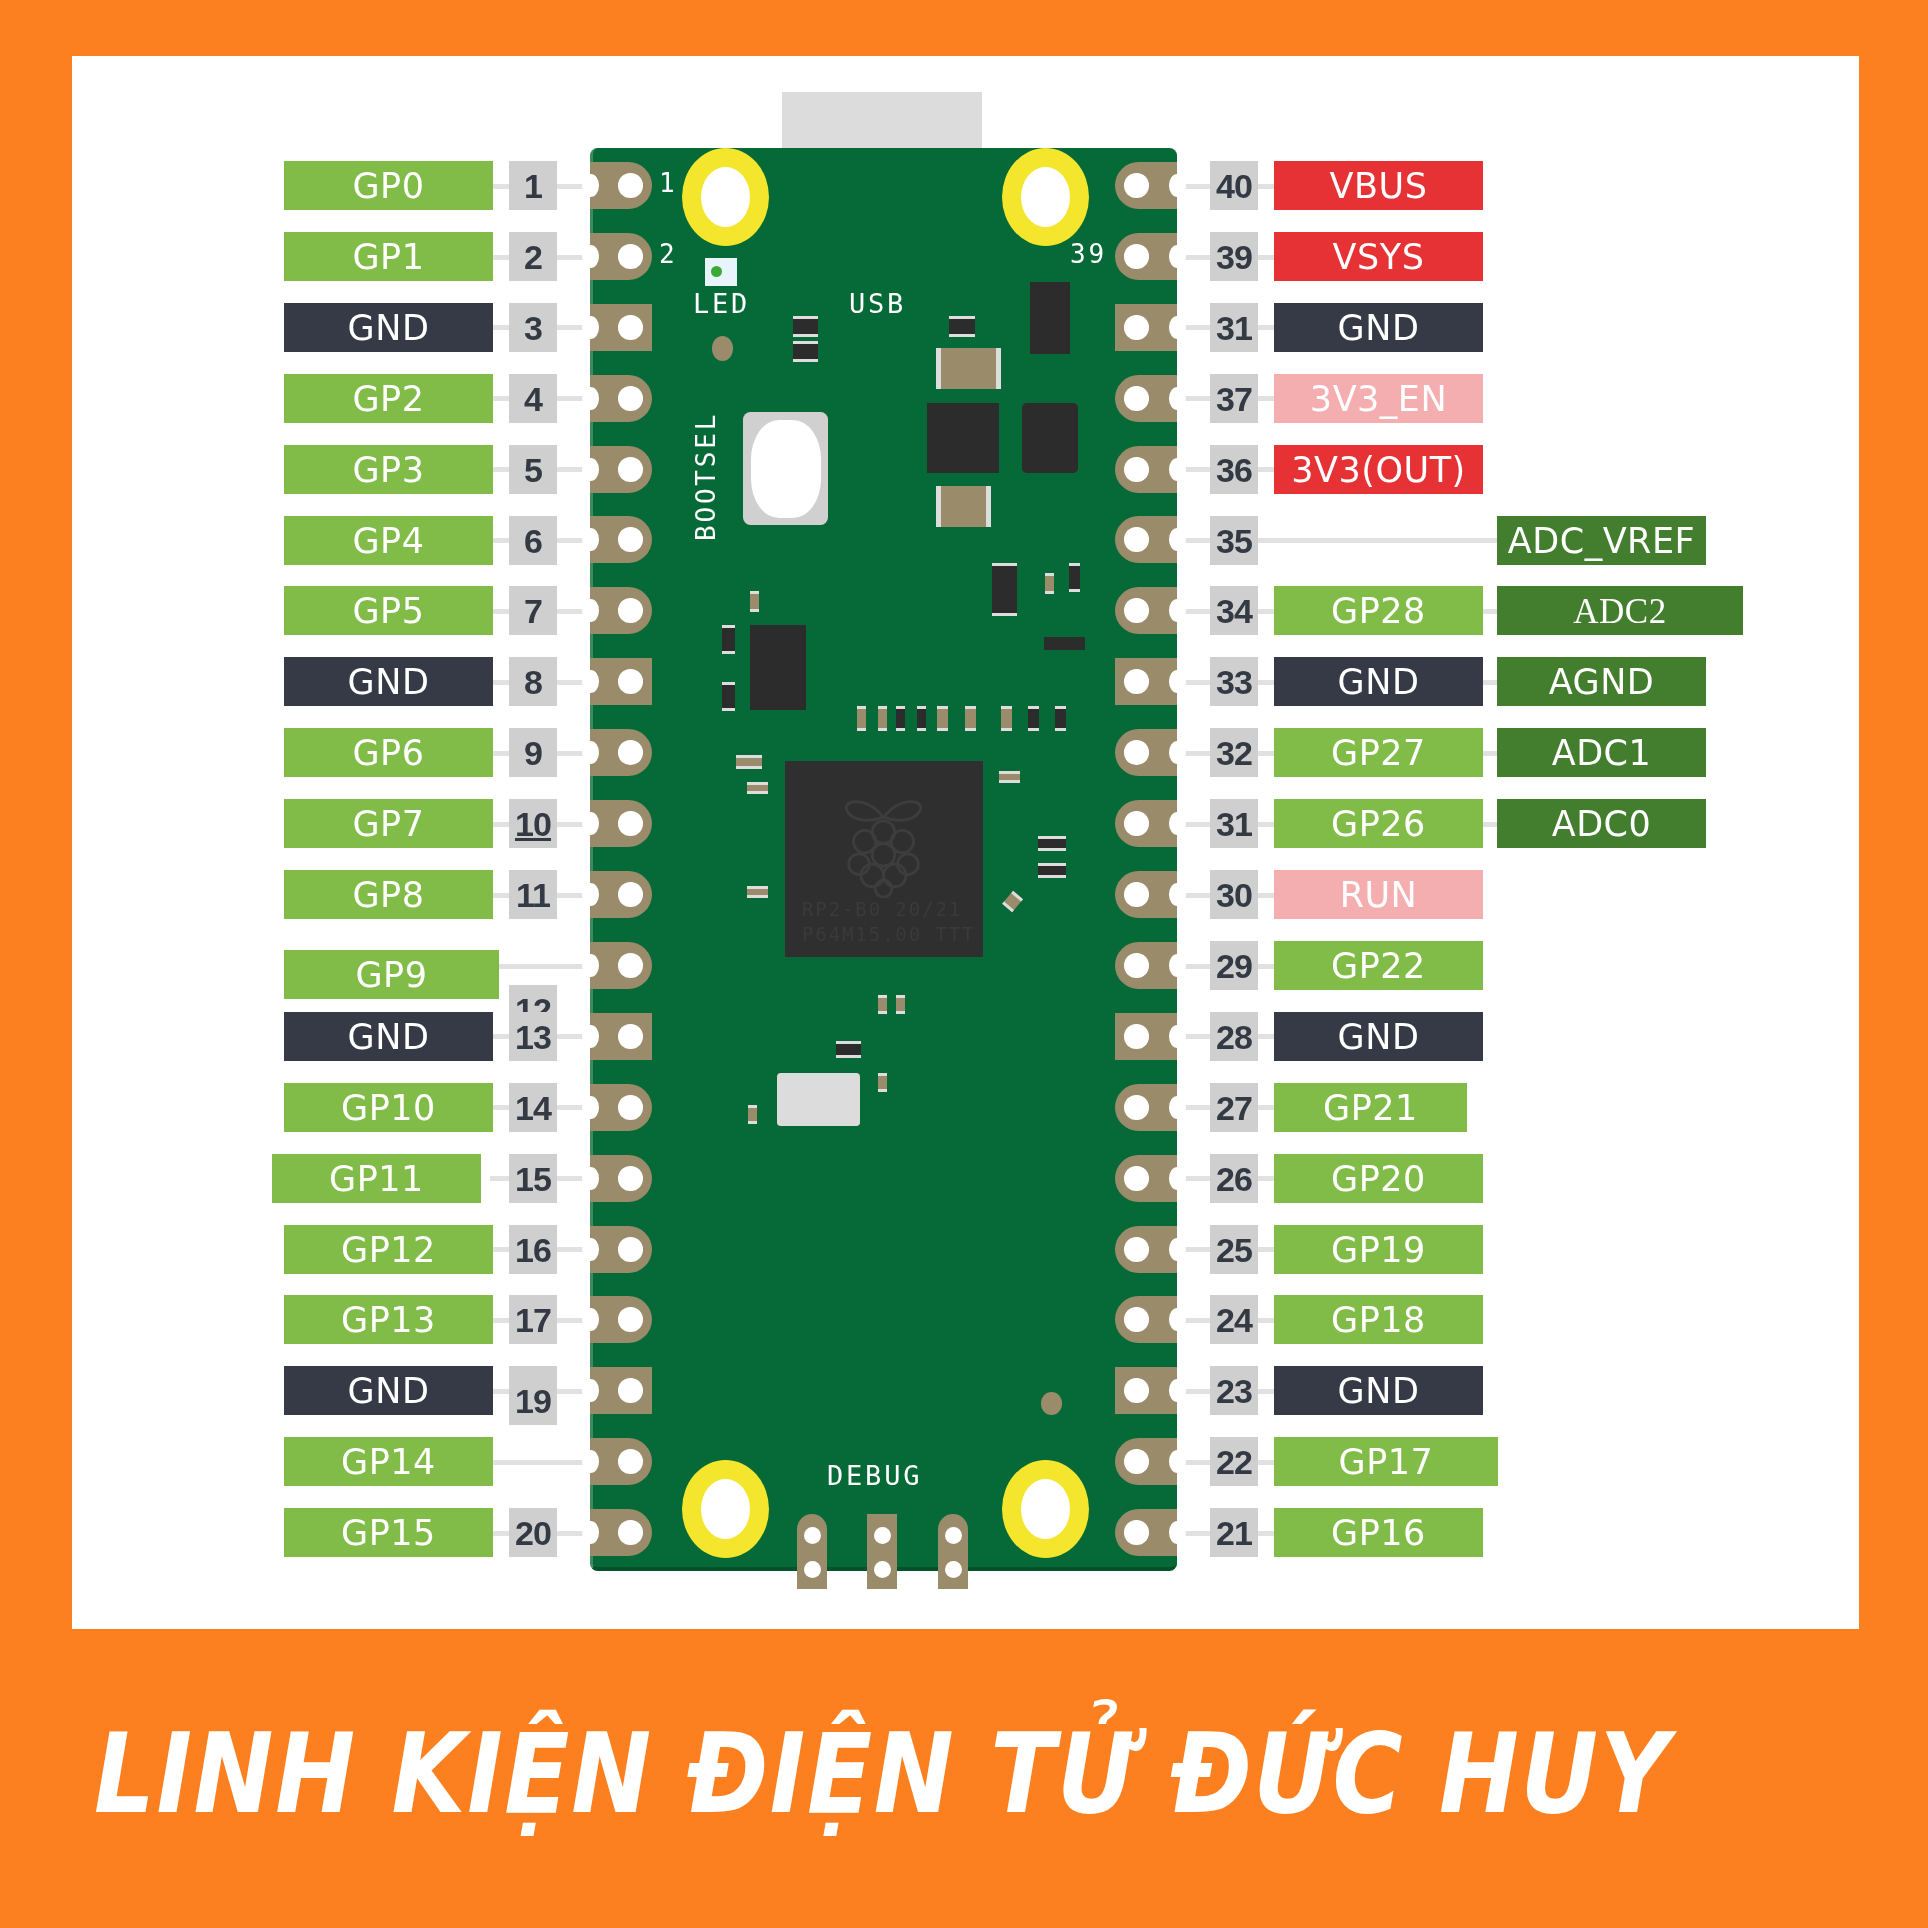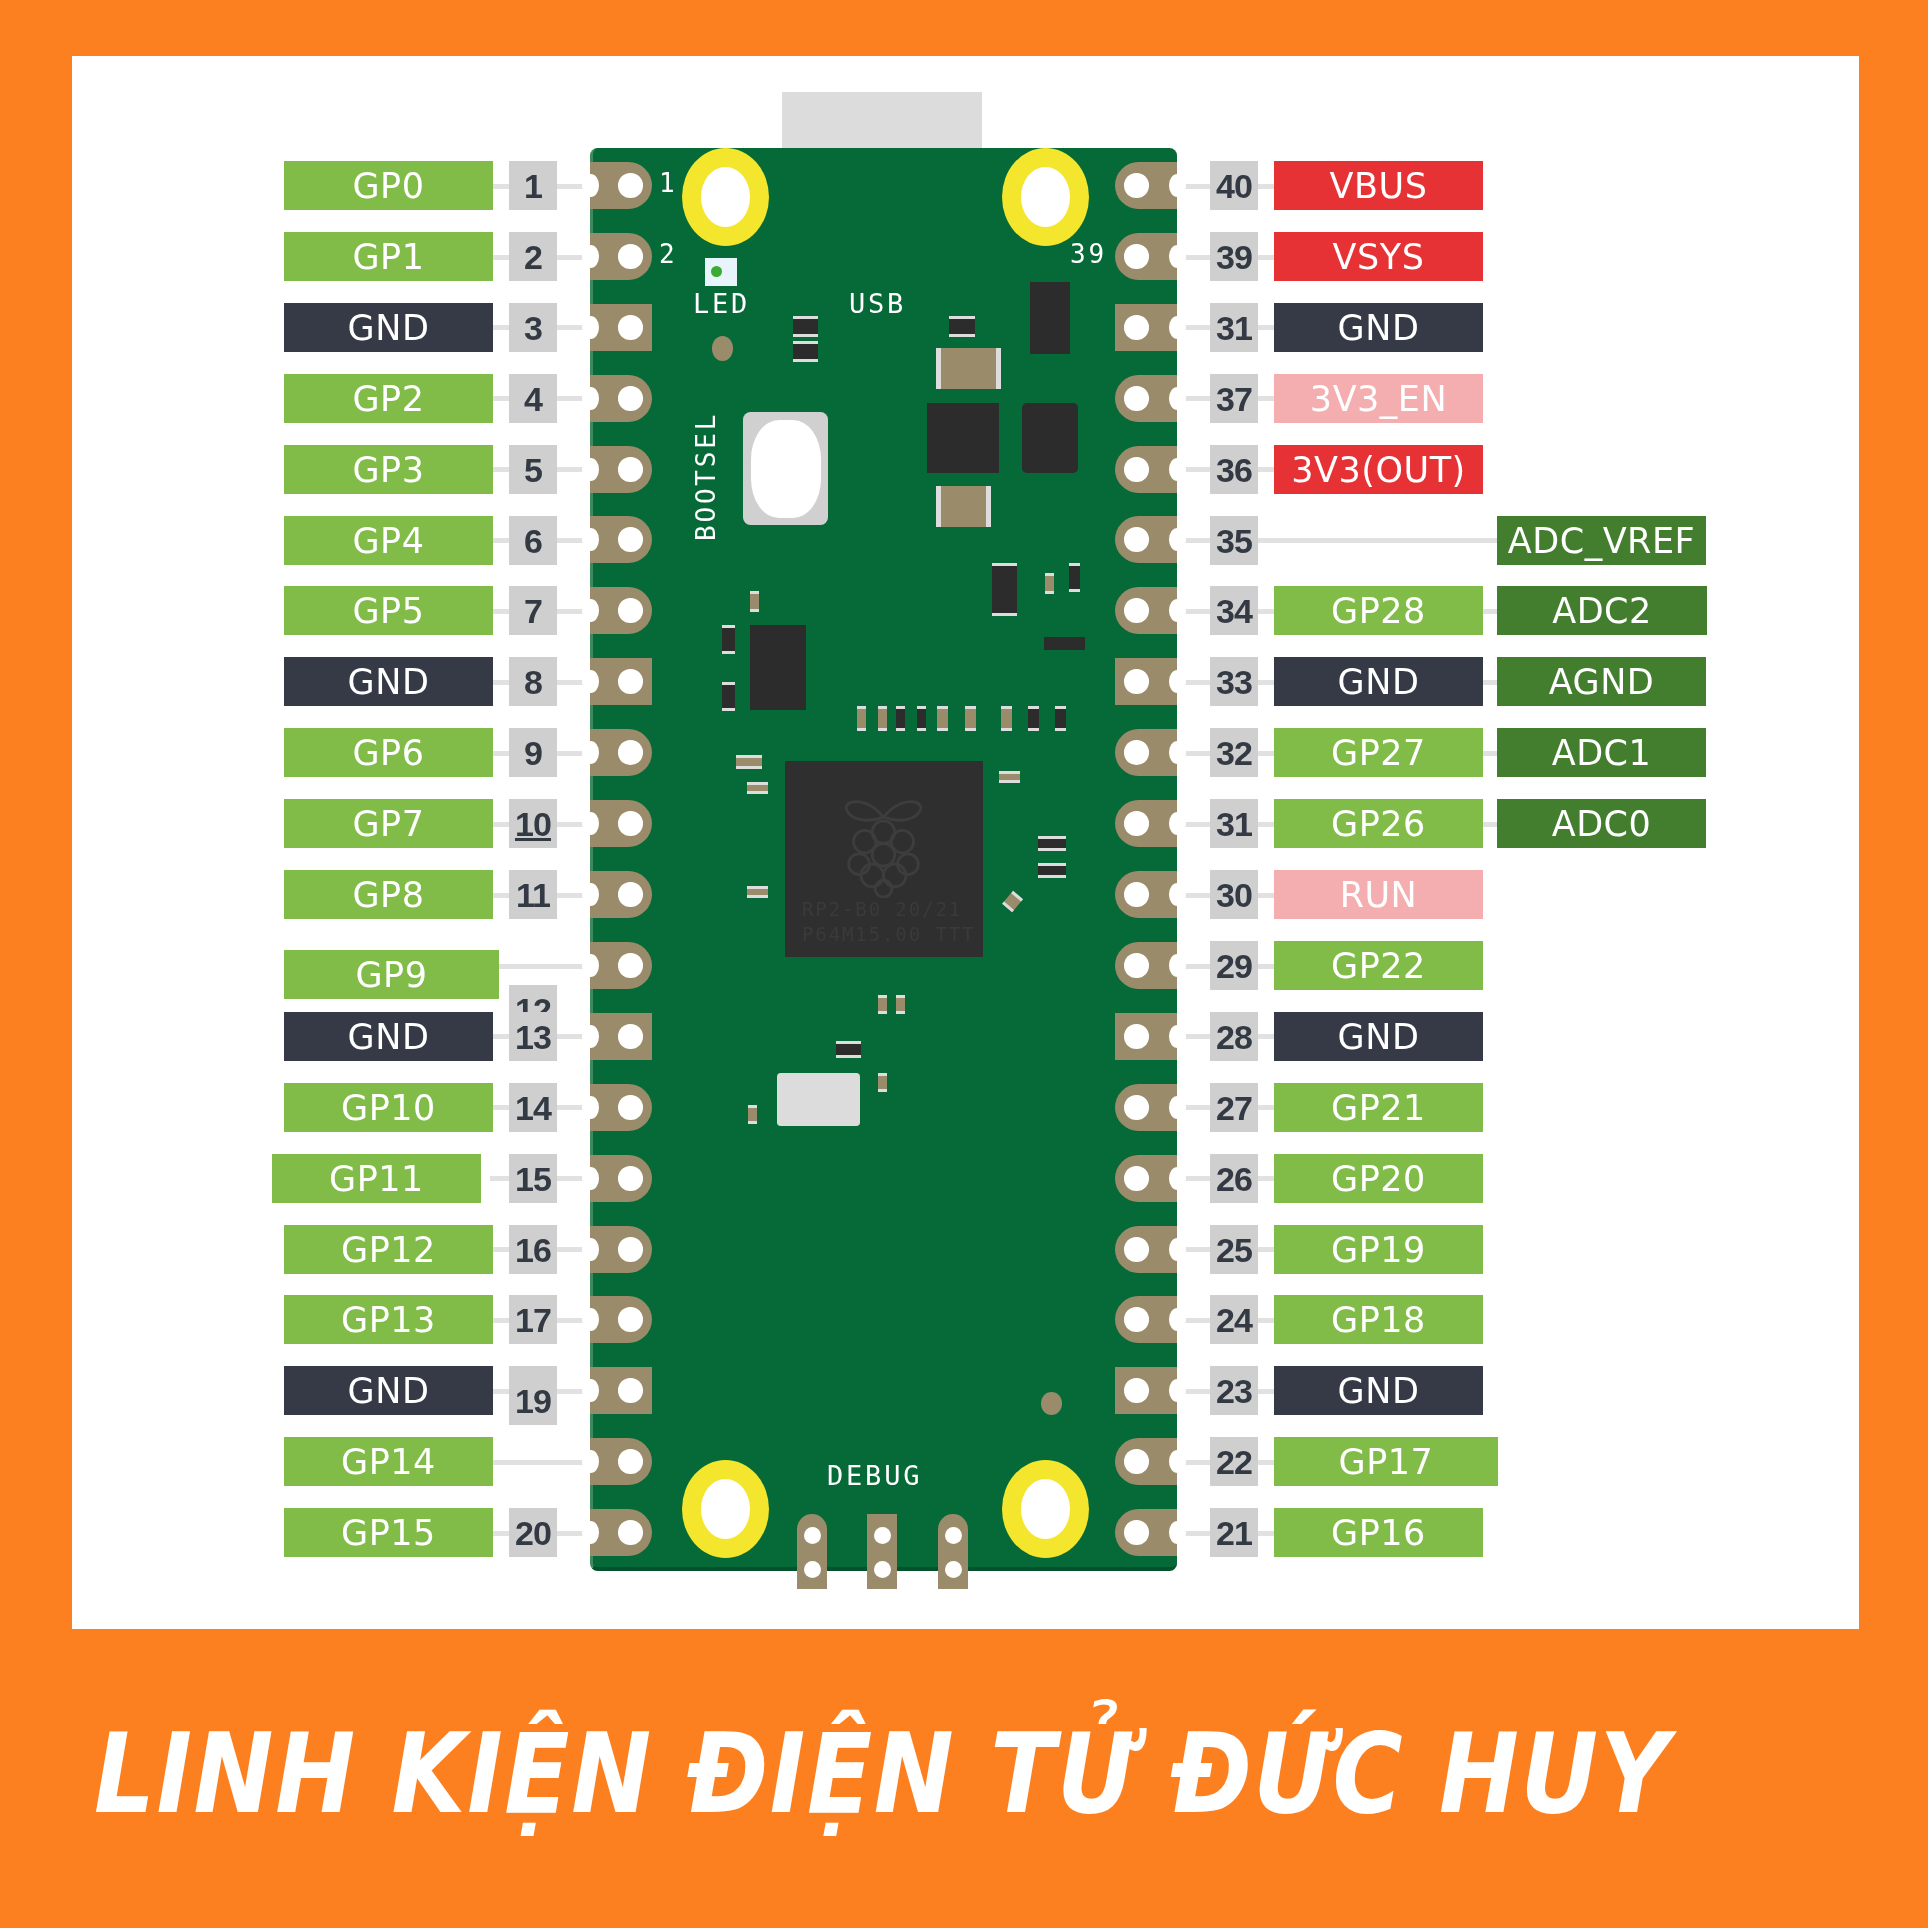--- a/index.html
+++ b/index.html
@@ -330,21 +330,21 @@
     </div>
     <div class="num" style="left:1210px;top:516px;">35</div>
     <div class="lbl c-adc" style="left:1497px;top:516px;width:209px;">ADC_VREF</div>
     <div class="wire" style="left:1177px;top:609px;width:322px;"></div>
     <div class="pad padR" style="left:1115px;top:587px;">
       <div class="hole" style="left:9.4px;"></div>
       <div class="notch" style="left:54px;"></div>
     </div>
     <div class="num" style="left:1210px;top:586px;">34</div>
     <div class="lbl c-gpio" style="left:1274px;top:586px;width:209px;">GP28</div>
-    <div class="lbl c-adc" style="left:1497px;top:586px;width:210px;">ADC2</div>
+    <div class="lbl c-adc" style="left:1497px;top:586px;width:246px;font-family:Liberation Serif, serif;">ADC2</div>
     <div class="wire" style="left:1177px;top:680px;width:322px;"></div>
     <div class="pad padSq" style="left:1115px;top:658px;">
       <div class="hole" style="left:9.4px;"></div>
       <div class="notch" style="left:54px;"></div>
     </div>
     <div class="num" style="left:1210px;top:657px;">33</div>
     <div class="lbl c-gnd" style="left:1274px;top:657px;width:209px;">GND</div>
     <div class="lbl c-adc" style="left:1497px;top:657px;width:209px;">AGND</div>
     <div class="wire" style="left:1177px;top:751px;width:322px;"></div>
     <div class="pad padR" style="left:1115px;top:729px;">
@@ -382,21 +382,21 @@
       <div class="notch" style="left:54px;"></div>
     </div>
     <div class="num" style="left:1210px;top:1012px;">28</div>
     <div class="lbl c-gnd" style="left:1274px;top:1012px;width:209px;">GND</div>
     <div class="wire" style="left:1177px;top:1105px;width:100px;"></div>
     <div class="pad padR" style="left:1115px;top:1084px;">
       <div class="hole" style="left:9.4px;"></div>
       <div class="notch" style="left:54px;"></div>
     </div>
     <div class="num" style="left:1210px;top:1083px;">27</div>
-    <div class="lbl c-gpio" style="left:1274px;top:1083px;width:209px;">GP21</div>
+    <div class="lbl c-gpio" style="left:1274px;top:1083px;width:193px;">GP21</div>
     <div class="wire" style="left:1177px;top:1176px;width:100px;"></div>
     <div class="pad padR" style="left:1115px;top:1155px;">
       <div class="hole" style="left:9.4px;"></div>
       <div class="notch" style="left:54px;"></div>
     </div>
     <div class="num" style="left:1210px;top:1154px;">26</div>
     <div class="lbl c-gpio" style="left:1274px;top:1154px;width:209px;">GP20</div>
     <div class="wire" style="left:1177px;top:1247px;width:100px;"></div>
     <div class="pad padR" style="left:1115px;top:1226px;">
       <div class="hole" style="left:9.4px;"></div>

